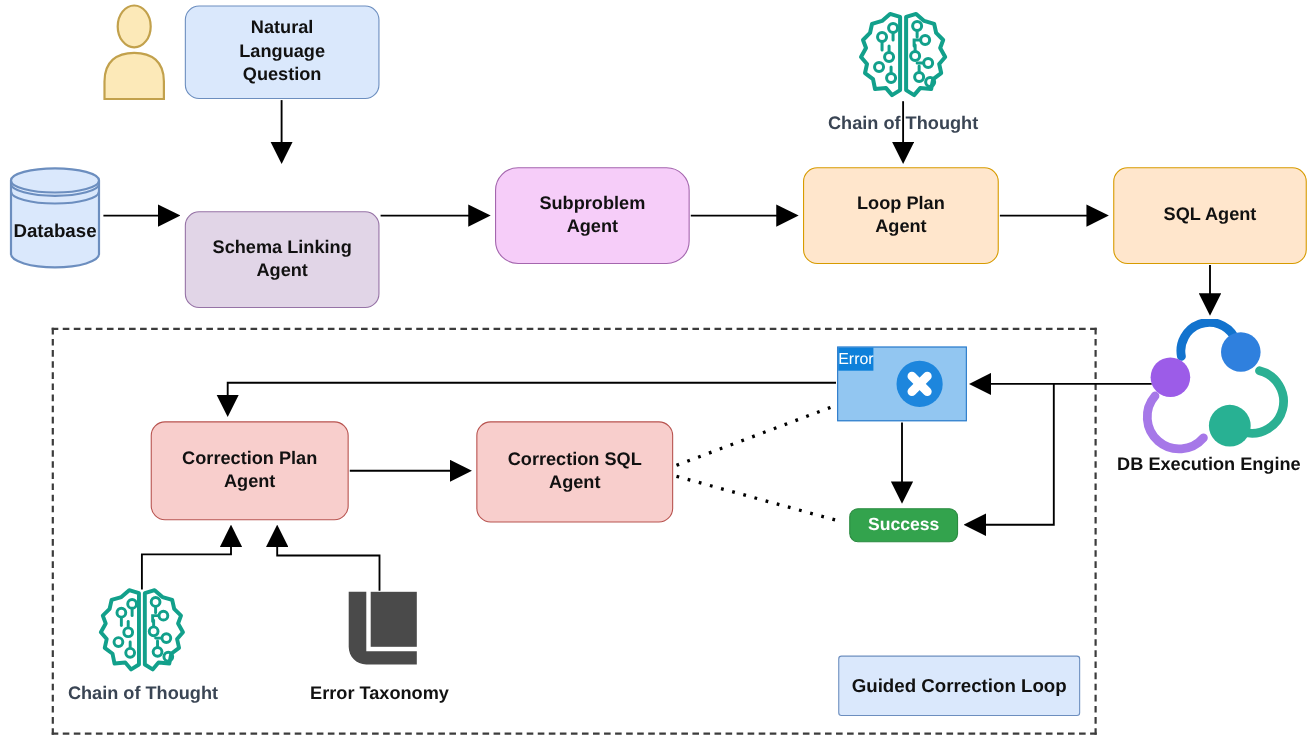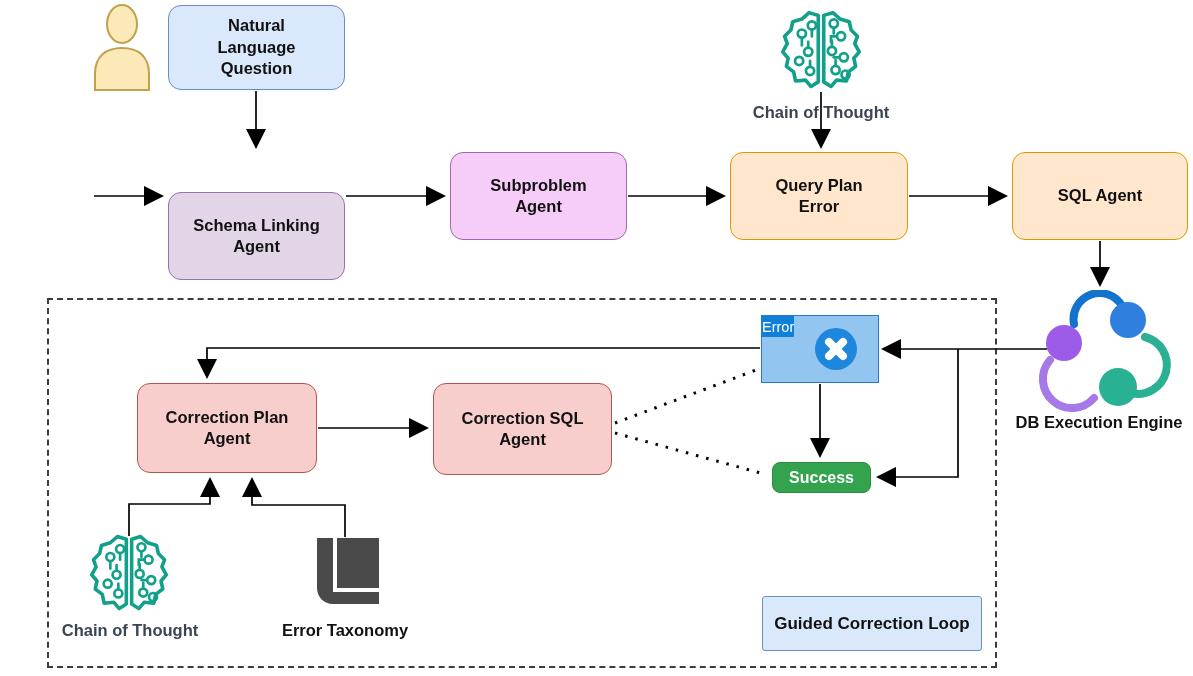--- a/index.html
+++ b/index.html
@@ -138,29 +138,38 @@
     <span>Natural Language Question</span>
   </div>
 
   <div class="icon-wrap" style="left:780px;top:9px;width:82px;height:82px;">
     <svg viewBox="0 0 90 90" width="82" height="82">
         <use href="#brain"></use>
       </svg>
   </div>
   <div class="float-label dark-label" style="left:741px;top:103px;width:160px;">Chain of Thought</div>
 
+  <div class="icon-wrap" style="left:6px;top:150px;width:88px;height:96px;">
+    <svg viewBox="0 0 88 96" width="88" height="96">
+      <path d="M4 14 V81 A40 12 0 0 0 84 81 V14" fill="var(--db-fill)" stroke="var(--db-stroke)" stroke-width="2"></path>
+      <ellipse cx="44" cy="14" rx="40" ry="11" fill="var(--db-fill)" stroke="var(--db-stroke)" stroke-width="2"></ellipse>
+      <path d="M4 17 A40 11 0 0 0 84 17" fill="none" stroke="var(--db-stroke)" stroke-width="2"></path>
+      <path d="M4 24 A40 11 0 0 0 84 24" fill="none" stroke="var(--db-stroke)" stroke-width="2"></path>
+    </svg>
+    <div class="db-label">Database</div>
+  </div>
 
   <div class="node n-purple" style="left:168px;top:152px;width:177px;height:88px;">
     <span>Schema Linking Agent</span>
   </div>
-  <div class="node n-pink" style="left:450px;top:152px;width:177px;height:88px;">
+  <div class="node n-pink" style="left:450px;top:152px;width:177px;height:88px;border-radius:21px;">
     <span>Subproblem Agent</span>
   </div>
   <div class="node n-orange" style="left:730px;top:152px;width:178px;height:88px;">
-    <span>Query Plan Error</span>
+    <span>Loop Plan Agent</span>
   </div>
   <div class="node n-orange" style="left:1012px;top:152px;width:176px;height:88px;">
     <span>SQL Agent</span>
   </div>
 
   <div class="icon-wrap" style="left:1028px;top:290px;width:146px;height:125px;">
     <svg viewBox="0 0 146 125" width="146" height="125">
       <path d="M46 34 A26 26 0 0 1 94 16" fill="none" stroke="var(--engine-arc-blue)" stroke-width="8" stroke-linecap="round"></path>
       <path d="M117 47 A27 27 0 0 1 103 103" fill="none" stroke="var(--engine-arc-teal)" stroke-width="8" stroke-linecap="round"></path>
       <path d="M22 70 A26 26 0 0 0 66 108" fill="none" stroke="var(--engine-arc-purple)" stroke-width="8" stroke-linecap="round"></path>

